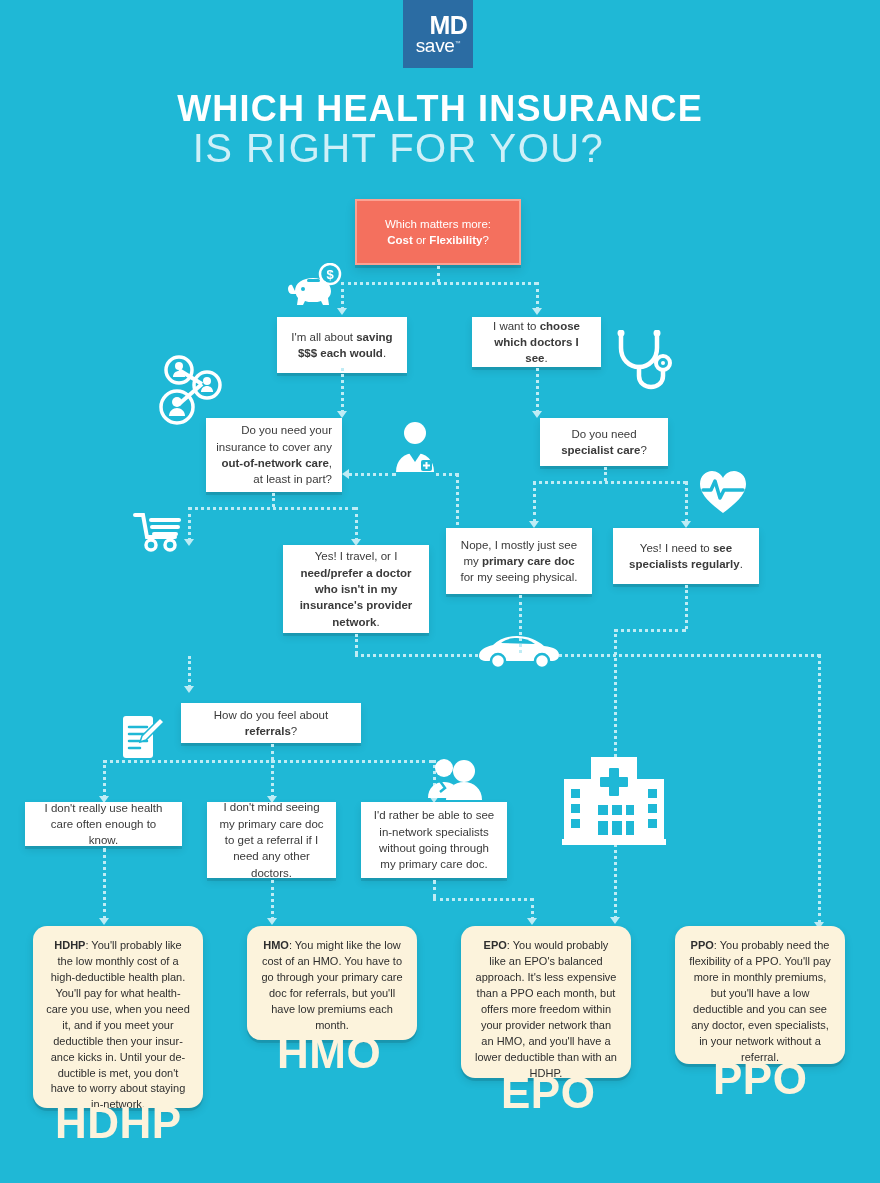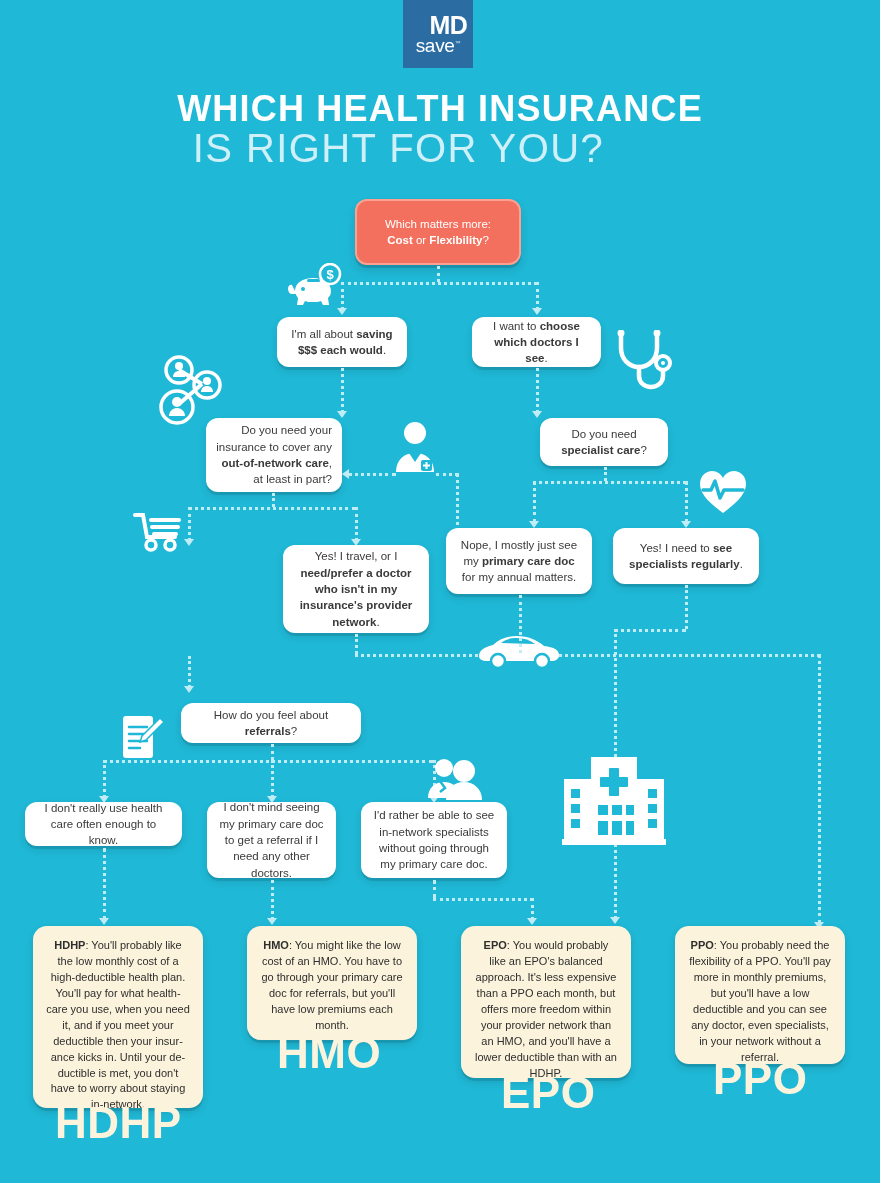--- a/index.html
+++ b/index.html
@@ -28,21 +28,21 @@
   }
   .title-2 {
     position: absolute; left: 0; top: 126px; width: 797px; text-align: center;
     font-size: 40px; font-weight: 300; color: #CFF0F8; letter-spacing: 1.4px;
   }
 
   
   .node {
     position: absolute;
     background: #fff;
-    border-radius: 12px;
+    border-radius: 0;
     box-shadow: 0 3px 0 rgba(0,0,0,0.10), 0 4px 8px rgba(0,0,0,0.10);
     color: #3A3A3A;
     font-size: 11.5px;
     line-height: 1.42;
     text-align: center;
     display: flex; align-items: center; justify-content: center;
     padding: 8px 10px;
   }
   .node.red {
     background: #F4705E;
@@ -132,21 +132,21 @@
   <div class="icon" style="left:283px; top:263px;">
     <svg width="62" height="55" viewBox="0 0 62 55">
       <circle cx="47" cy="11" r="10" fill="none" stroke="#fff" stroke-width="2.5"></circle>
       <text x="47" y="16" font-size="13" font-weight="bold" fill="#fff" text-anchor="middle" font-family="Liberation Sans">$</text>
       <path d="M12 28c0-8 8-13 18-13s18 5 18 13c0 3-1 5-3 7l1 7h-6l-2-4c-2 1-5 1-8 1s-6 0-8-1l-2 4h-6l1-7c-1-1-2-3-2-4H9c-2 0-4-2-4-5s2-5 4-4z" fill="#fff"></path>
       <circle cx="20" cy="26" r="2" fill="#1FB8D6"></circle>
       <rect x="24" y="16" width="13" height="3" rx="1.5" fill="#1FB8D6"></rect>
     </svg>
   </div>
 
-  <div class="node" style="left:277px; top:317px; width:130px; height:50px;">
+  <div class="node" style="left:277px; top:317px; width:130px; height:56px;">
     <div>
       <span>I'm all about </span><b>saving</b><br>
       <b>$$$ each would</b><span>.</span>
     </div>
   </div>
 
   <div class="node" style="left:472px; top:317px; width:129px; height:50px;">
     <div>
       <span>I want to </span><b>choose</b><br>
       <b>which doctors I see</b><span>.</span>
@@ -251,21 +251,21 @@
 
 
   <div class="node" style="left:283px; top:545px; width:146px; height:88px;">
     <div>
       <span>Yes! I travel, or I </span><b>need/prefer a doctor who isn't in my insurance's provider network</b><span>.</span>
     </div>
   </div>
 
   <div class="node" style="left:446px; top:528px; width:146px; height:66px;">
     <div>
-      <span>Nope, I mostly just see my </span><b>primary care doc</b><span> for my annual matters.</span>
+      <span>Nope, I mostly just see my </span><b>primary care doc</b><span> for my seeing physical.</span>
     </div>
   </div>
 
   <div class="node" style="left:613px; top:528px; width:146px; height:56px;">
     <div>
       <span>Yes! I need to </span><b>see specialists regularly</b><span>.</span>
     </div>
   </div>
 
   <div class="dv" style="left:188px; top:656px; height:32px;"></div>

